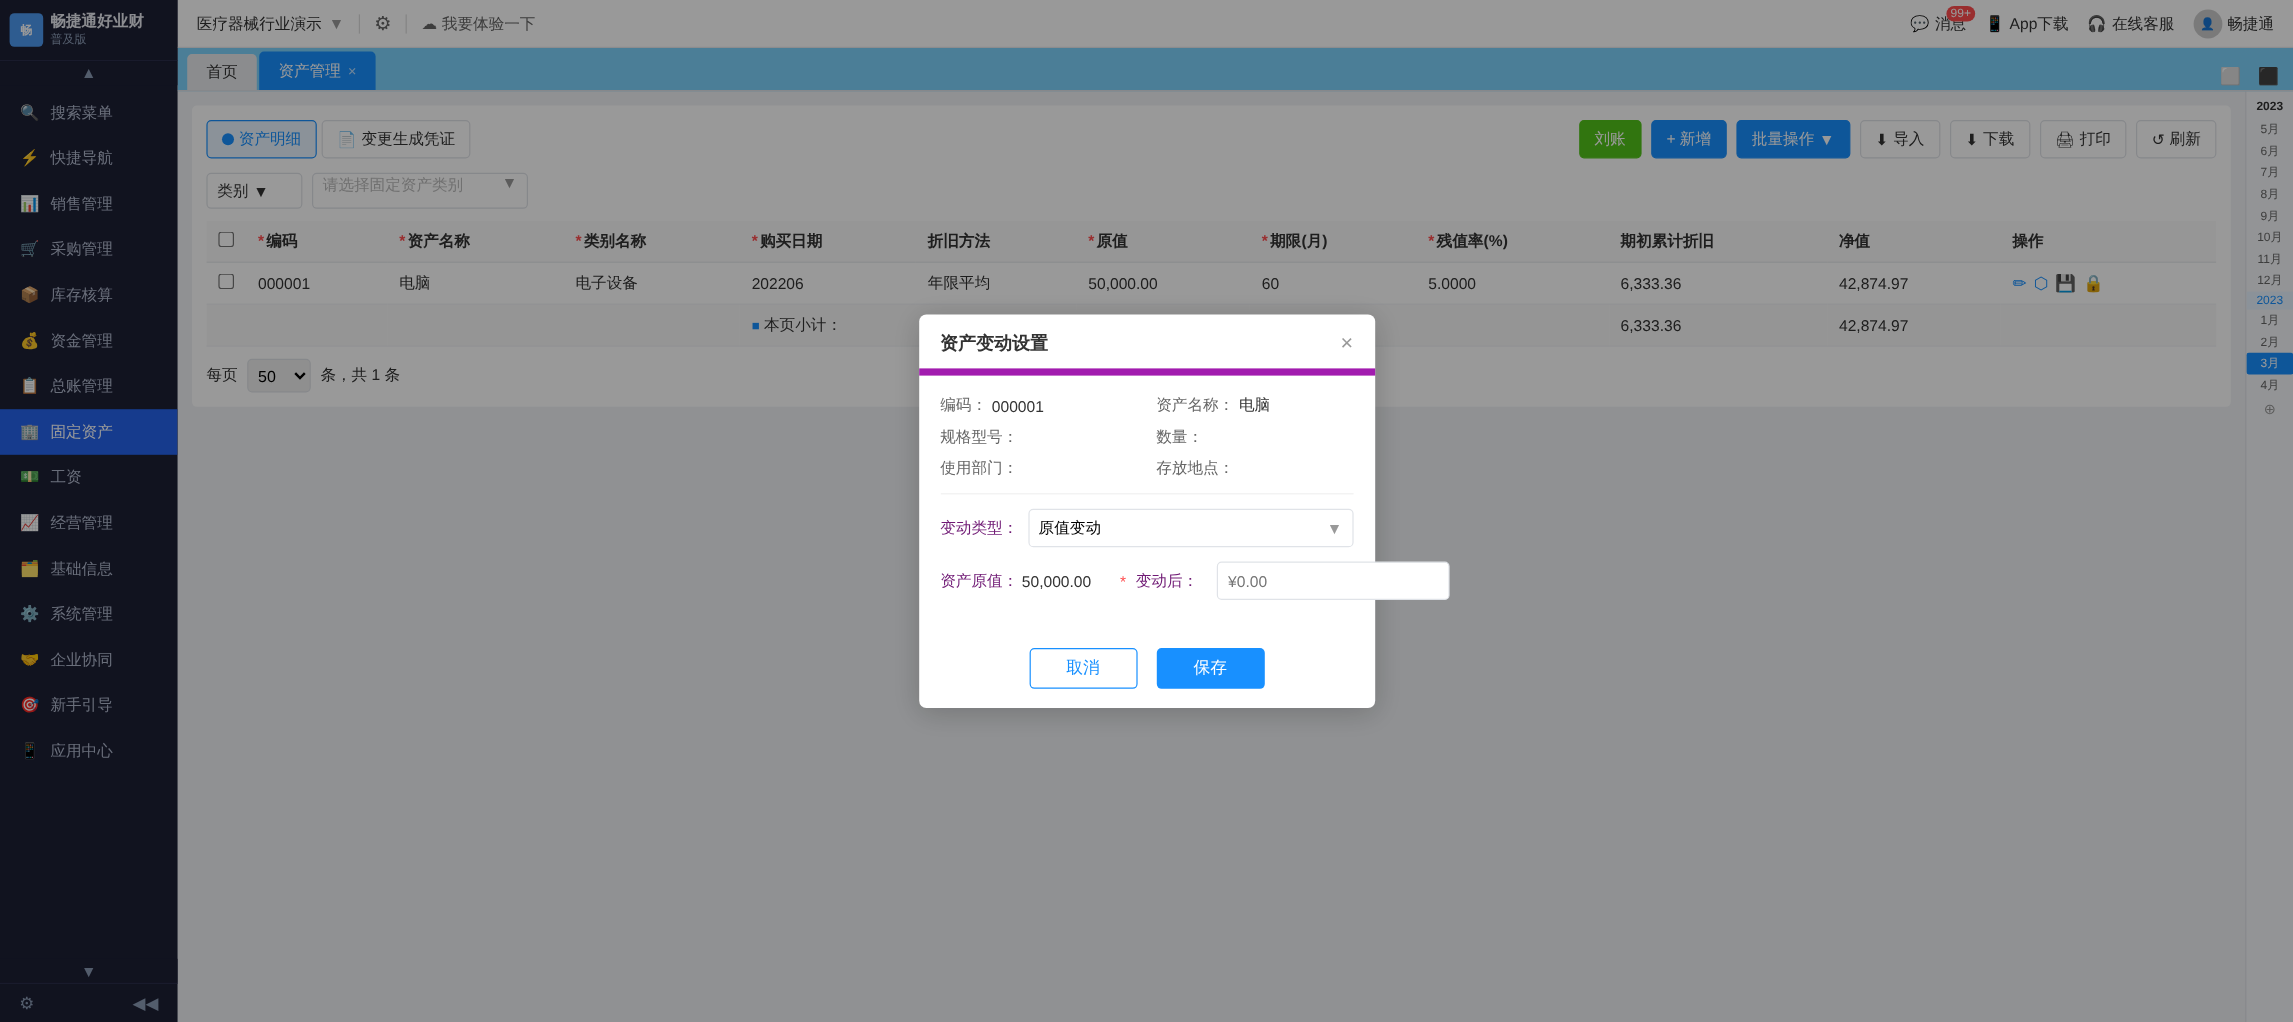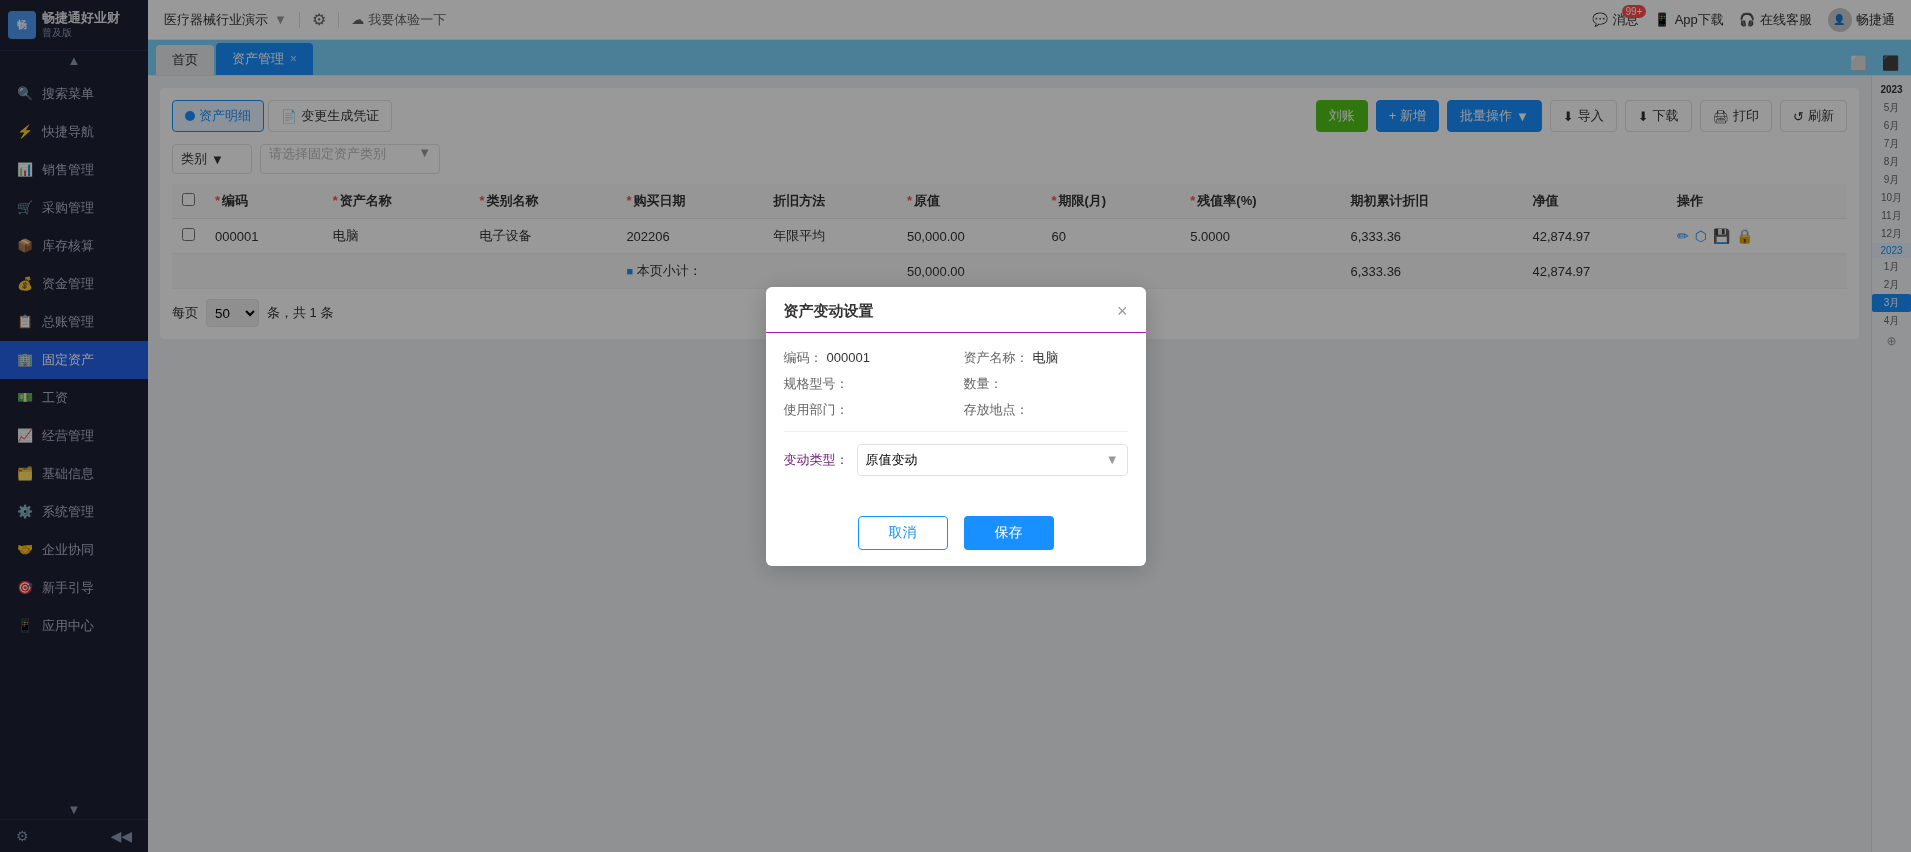--- a/index.html
+++ b/index.html
@@ -87,21 +87,21 @@
 
     
     .pagination { display: flex; align-items: center; gap: 8px; margin-top: 10px; font-size: 13px; color: #333; }
     .page-select { height: 28px; padding: 0 4px; border: 1px solid #e0e3e8; border-radius: 4px; }
 
     
     .overlay { position: fixed; top: 0; left: 0; right: 0; bottom: 0; background: rgba(0,0,0,0.4); z-index: 100; display: flex; align-items: center; justify-content: center; }
 
     
     .modal { background: #fff; border-radius: 6px; width: 380px; box-shadow: 0 4px 24px rgba(0,0,0,0.2); }
-    .modal-header { padding: 14px 18px 10px; display: flex; align-items: center; justify-content: space-between; border-bottom: 1px solid #a21caf; }
+    .modal-header { padding: 14px 18px 10px; display: flex; align-items: center; justify-content: space-between; border-bottom: 6px solid #a21caf; }
     .modal-title { font-size: 15px; font-weight: bold; color: #333; }
     .modal-close { cursor: pointer; color: #999; font-size: 18px; }
     .modal-body { padding: 16px 18px; }
     .modal-info-grid { display: grid; grid-template-columns: 1fr 1fr; gap: 8px 16px; margin-bottom: 12px; }
     .info-item { display: flex; align-items: center; gap: 4px; font-size: 13px; }
     .info-label { color: #666; white-space: nowrap; }
     .info-value { color: #333; font-weight: 500; }
     .modal-divider { border: none; border-top: 1px solid #f0f0f0; margin: 12px 0; }
     .modal-field-row { display: flex; align-items: center; gap: 8px; margin-bottom: 12px; font-size: 13px; }
     .field-label { color: #701a75; white-space: nowrap; min-width: 60px; }
@@ -477,20 +477,27 @@
       <hr class="modal-divider">
 
       <div class="modal-field-row">
         <span class="field-label">变动类型：</span>
         <div class="field-select">
           <span>原值变动</span>
           <span style="color:#999;">▼</span>
         </div>
       </div>
 
+      <div class="modal-field-row">
+        <span class="field-label">资产原值：</span>
+        <span style="margin-right:16px;font-size:13px;color:#333;">50,000.00</span>
+        <span class="required-star">*</span>
+        <span class="field-label">变动后：</span>
+        <input class="field-input placeholder" type="text" placeholder="¥0.00" style="">
+      </div>
     </div>
 
     <div class="modal-footer">
       <button class="modal-btn cancel">
         <span>取消</span>
       </button>
       <button class="modal-btn save">
         <span>保存</span>
       </button>
     </div>

